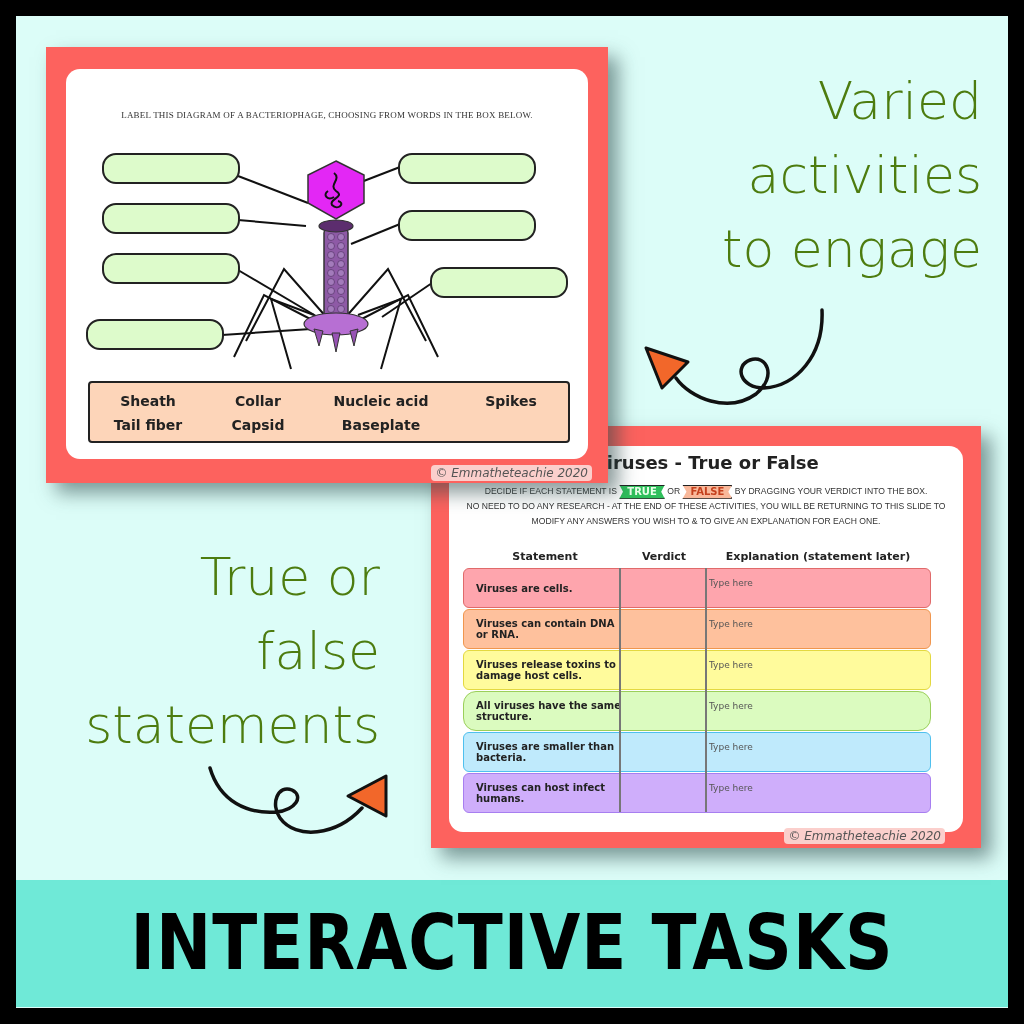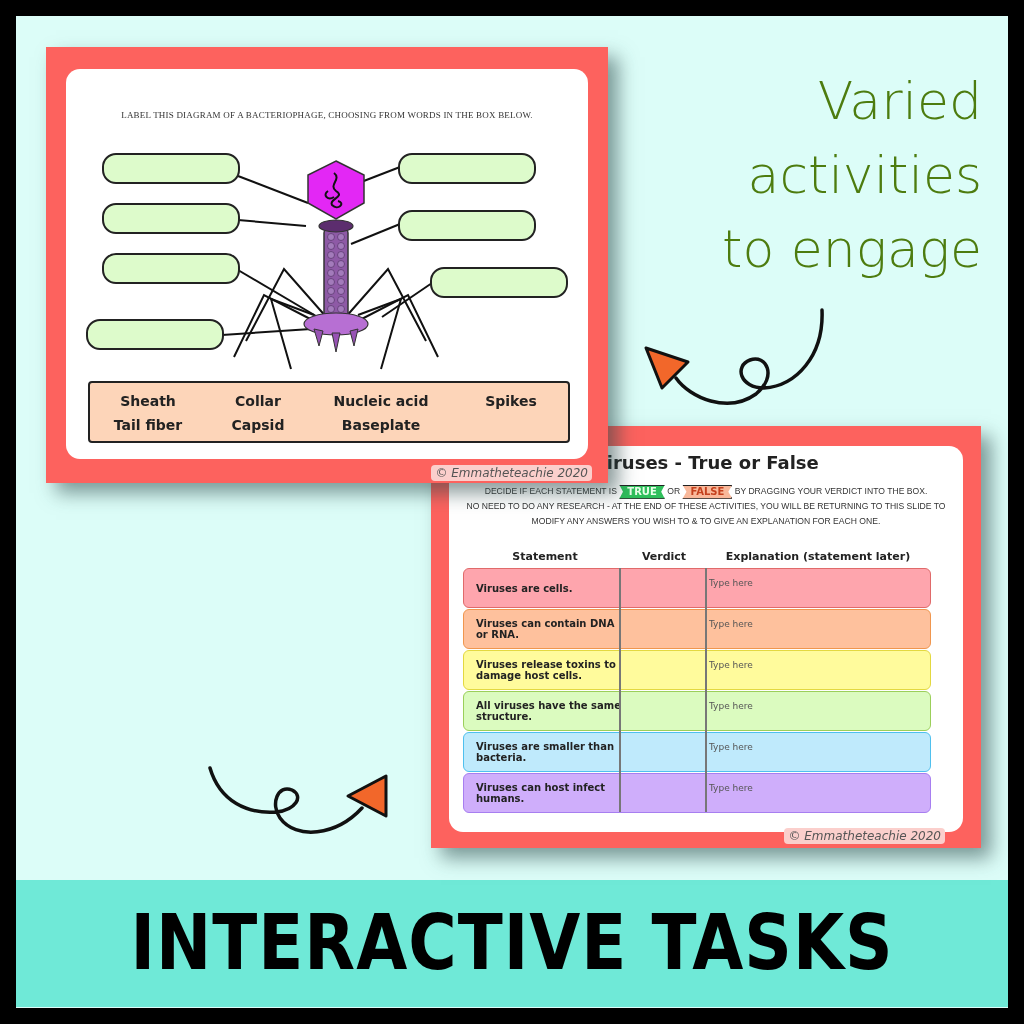--- a/index.html
+++ b/index.html
@@ -220,21 +220,21 @@
         <div class="tf-row" style="background:#fec19d; border-color:#f0964e;">
           <span class="tf-stmt">Viruses can contain DNA or RNA.</span>
           <div class="tf-verdict"></div>
           <span class="tf-expl">Type here</span>
         </div>
         <div class="tf-row" style="background:#fffb9c; border-color:#e3d840;">
           <span class="tf-stmt">Viruses release toxins to damage host cells.</span>
           <div class="tf-verdict"></div>
           <span class="tf-expl">Type here</span>
         </div>
-        <div class="tf-row" style="background:#dbfbbf; border-color:#9bcf5a;">
+        <div class="tf-row" style="background:#dbfbbf; border-color:#9bcf5a;border-radius:13px;">
           <span class="tf-stmt">All viruses have the same structure.</span>
           <div class="tf-verdict"></div>
           <span class="tf-expl">Type here</span>
         </div>
         <div class="tf-row" style="background:#bfeafc; border-color:#4fc0ee;">
           <span class="tf-stmt">Viruses are smaller than bacteria.</span>
           <div class="tf-verdict"></div>
           <span class="tf-expl">Type here</span>
         </div>
         <div class="tf-row" style="background:#cfaefb; border-color:#a77ef0;">
@@ -252,20 +252,25 @@
   <div class="caption" style="left:636px; top:48px; width:330px;">
     <div>Varied</div>
     <div>activities</div>
     <div>to engage</div>
   </div>
   <svg class="arrow-svg" style="left:620px; top:280px;" width="220" height="120">
     <path d="M186,14 C188,60 160,90 128,92 C104,92 98,70 114,64 C130,58 142,80 120,98 C92,118 54,102 40,82" stroke="#111" stroke-width="3.5" fill="none" stroke-linecap="round"></path>
     <polygon points="10,52 52,66 26,92" fill="#f2672a" stroke="#111" stroke-width="3" stroke-linejoin="round"></polygon>
   </svg>
 
+  <div class="caption" style="left:24px; top:524px; width:340px;">
+    <div>True or</div>
+    <div>false</div>
+    <div>statements</div>
+  </div>
   <svg class="arrow-svg" style="left:180px; top:740px;" width="200" height="100">
     <path d="M14,12 C24,46 52,58 80,56 C100,54 108,40 96,34 C82,28 74,48 84,62 C100,84 140,80 166,52" stroke="#111" stroke-width="3.5" fill="none" stroke-linecap="round"></path>
     <polygon points="152,40 190,20 190,60" fill="#f2672a" stroke="#111" stroke-width="3" stroke-linejoin="round"></polygon>
   </svg>
 
   <div class="banner">
     <span class="banner-text">INTERACTIVE TASKS</span>
   </div>
 </div>
 

